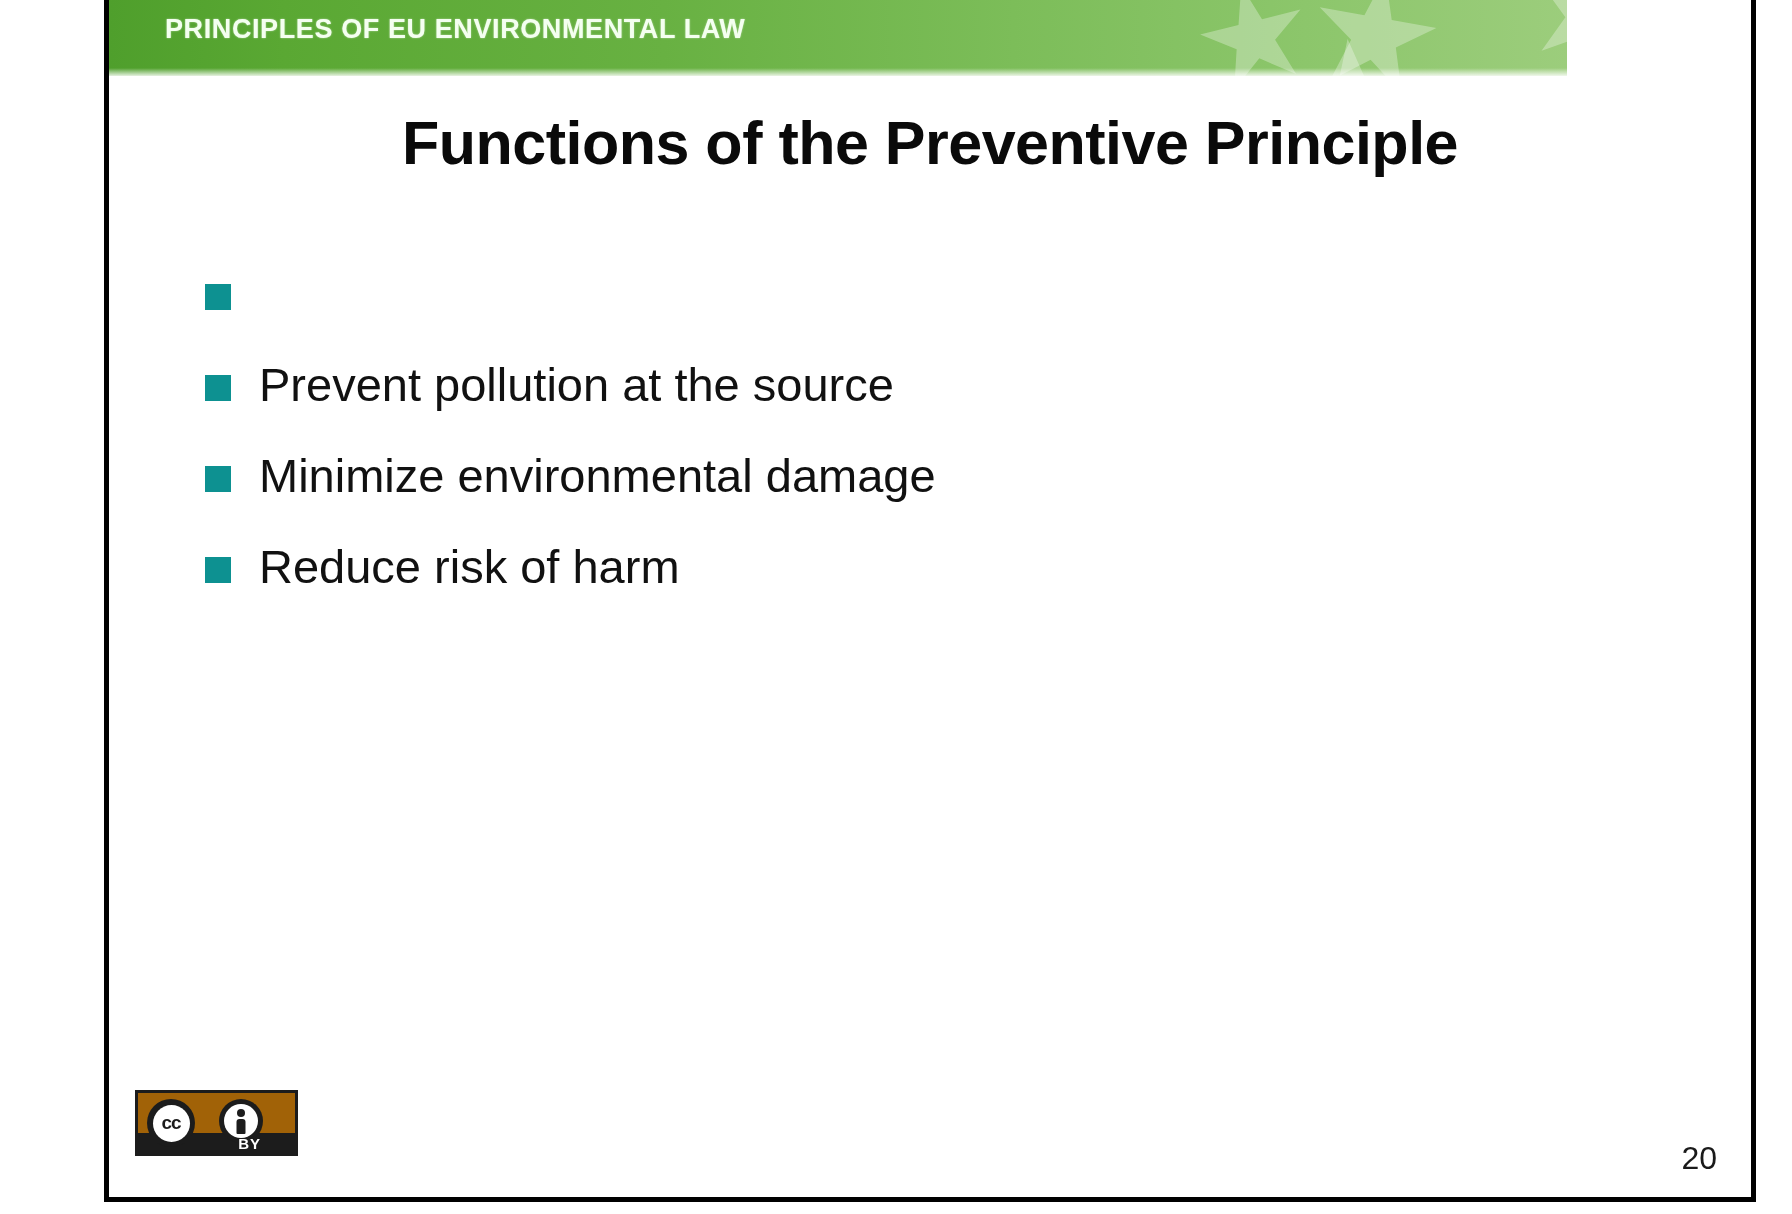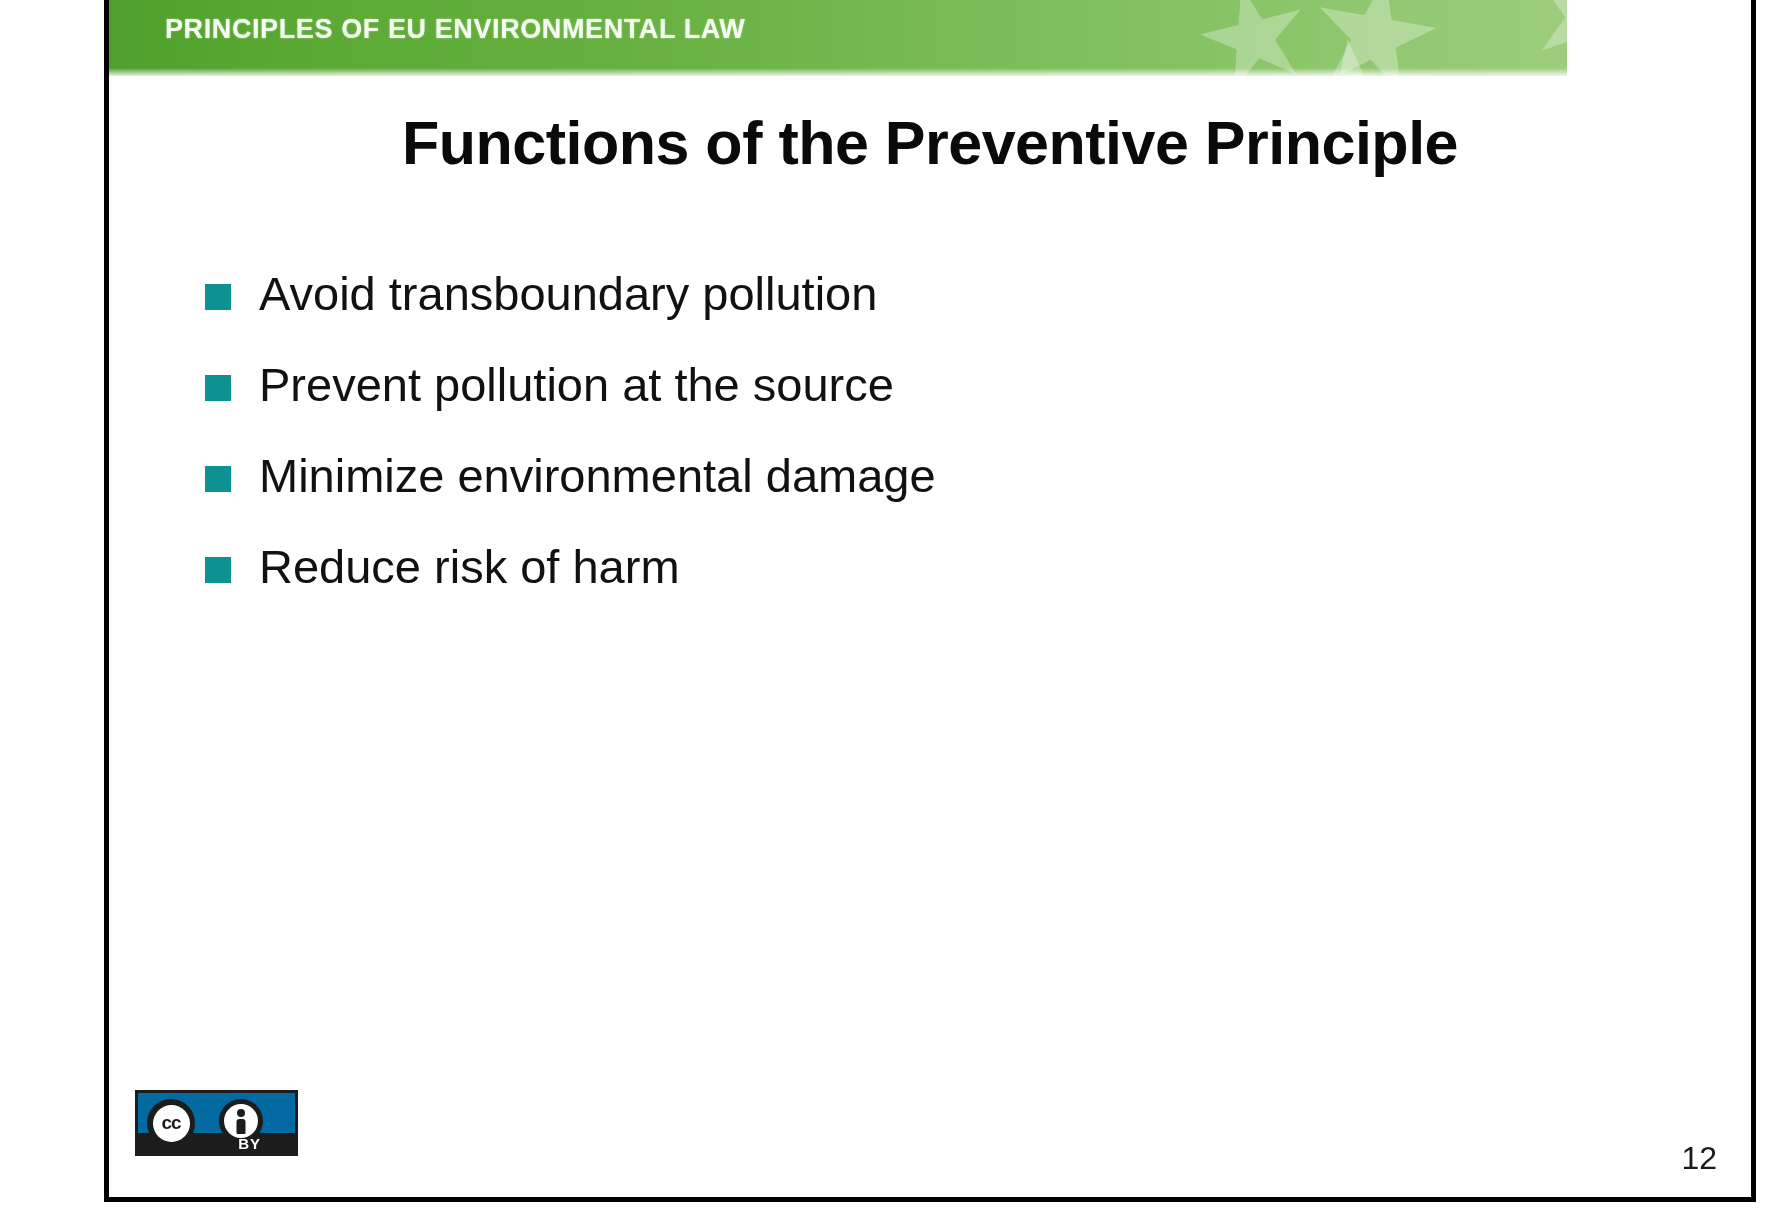--- a/index.html
+++ b/index.html
@@ -136,21 +136,21 @@
     left: 135px;
     top: 1090px;
     display: flex;
     align-items: center;
   }
 
   .cc-badge {
     position: relative;
     width: 163px;
     height: 66px;
-    background: #0369a1;
+    background: #a16207;
     border: 3px solid #1c1c1c;
     box-sizing: border-box;
     flex: 0 0 auto;
   }
   .cc-badge-bottom {
     position: absolute;
     left: 0; right: 0; bottom: 0;
     height: 20px;
     background: #1c1c1c;
   }
@@ -273,21 +273,20 @@
 
     <div class="header-title">PRINCIPLES OF EU ENVIRONMENTAL LAW</div>
   </div>
 
   <div class="slide-title">Functions of the Preventive Principle</div>
 
   <div class="bullet-list">
 
     <div class="bullet-row">
       <span class="bullet-marker"></span>
-      <span class="bullet-text">Avoid transboundary pollution</span>
     </div>
 
     <div class="bullet-row">
       <span class="bullet-marker"></span>
       <span class="bullet-text">Prevent pollution at the source</span>
     </div>
 
     <div class="bullet-row">
       <span class="bullet-marker"></span>
       <span class="bullet-text">Minimize environmental damage</span>
@@ -314,15 +313,15 @@
           <span class="by-head"></span>
           <span class="by-body"></span>
         </div>
       </div>
 
       <div class="cc-badge-by">BY</div>
     </div>
 
   </div>
 
-  <div class="page-number">12</div>
+  <div class="page-number">20</div>
 
 </div>
 
 </body></html>

